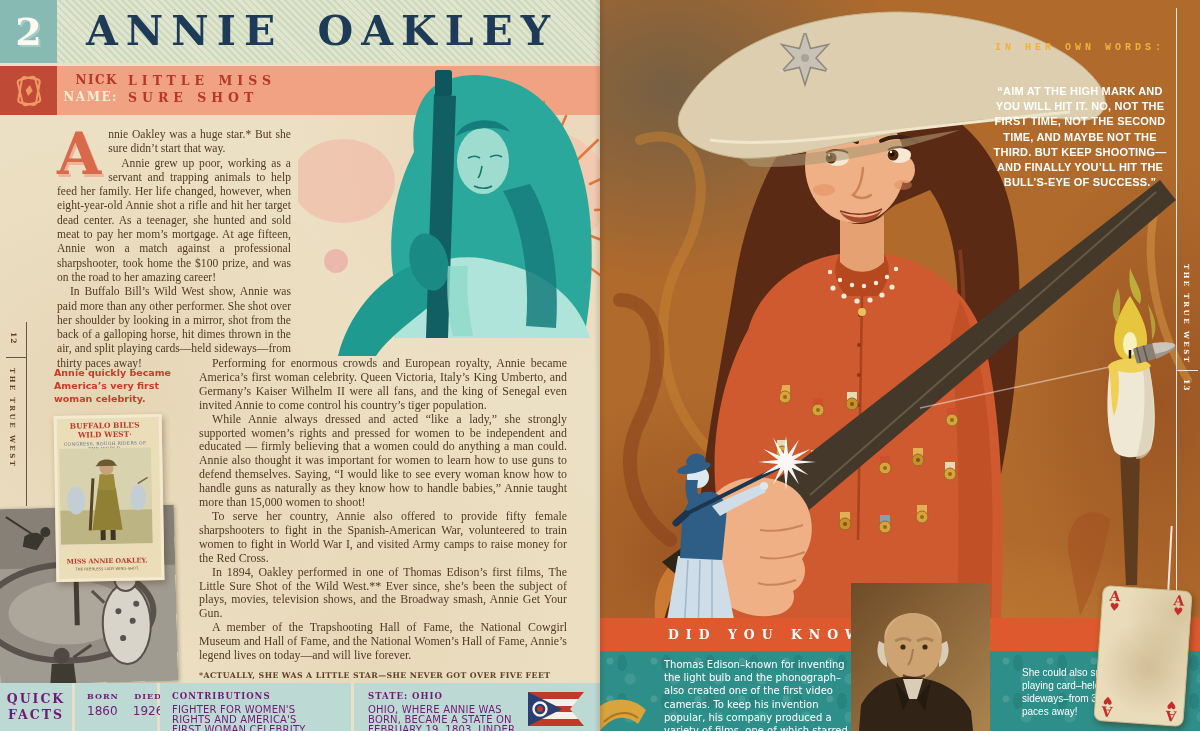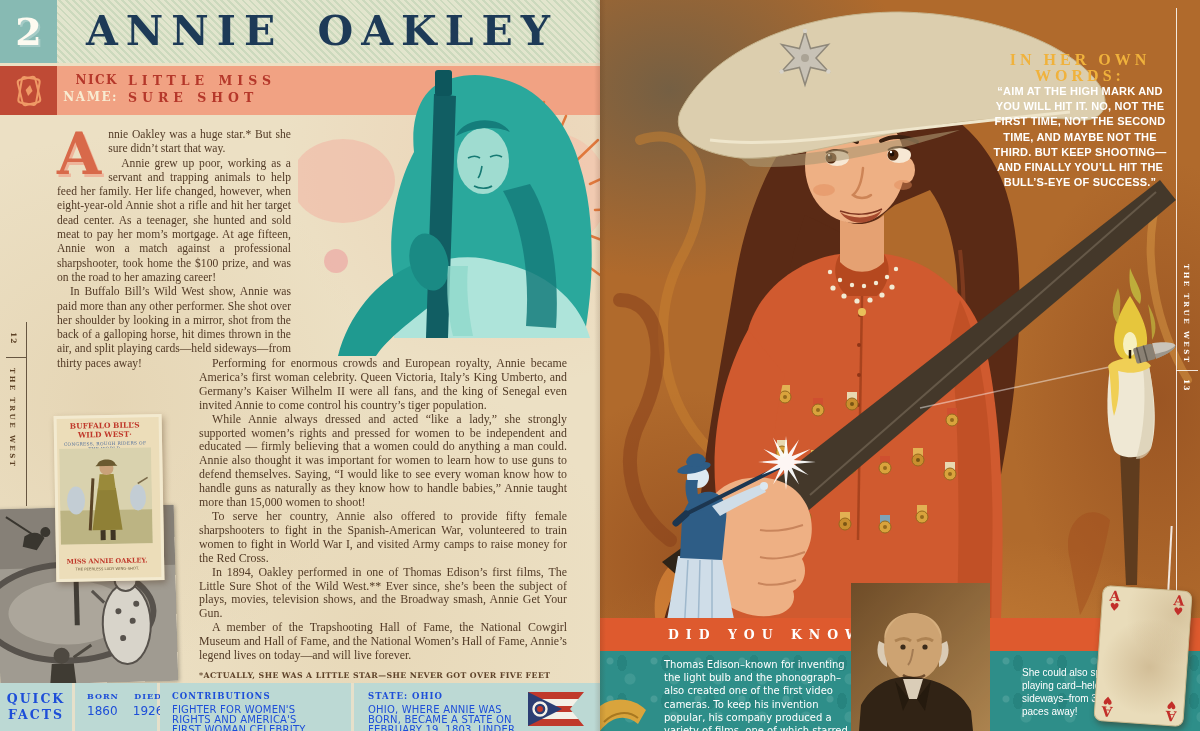--- a/index.html
+++ b/index.html
@@ -45,34 +45,34 @@
 
   .circus-photo{left:-2px;top:507px;width:178px;height:176px;transform:rotate(-1.5deg);z-index:3;box-shadow:1px 1px 4px rgba(0,0,0,.3);}
 
   .sb-l-rule{left:26px;top:322px;width:1px;height:184px;background:rgba(60,42,24,.75);}
   .sb-l-tick{left:6px;top:357px;width:20px;height:1px;background:rgba(60,42,24,.75);}
   .vtext{writing-mode:vertical-rl;font-family:"DejaVu Serif",serif;font-weight:bold;white-space:nowrap;}
   .sb-l-num{left:9px;top:332px;font-size:7.5px;letter-spacing:1px;color:#5d4226;}
   .sb-l-series{left:8px;top:368px;font-size:7px;letter-spacing:2.5px;color:#5d4226;}
 
   .qf-bar{left:0;top:683px;width:600px;height:48px;background:#e6e0ca;display:flex;gap:3px;z-index:6;}
-  .qf-panel{background:#bcd9d4;height:48px;color:#1d4ed8;position:relative;}
+  .qf-panel{background:#bcd9d4;height:48px;color:#701a75;position:relative;}
   .qf-p1{width:72px;display:flex;align-items:center;justify-content:center;text-align:center;font-family:"DejaVu Serif",serif;font-weight:bold;font-size:12.5px;line-height:16px;letter-spacing:2px;}
   .qf-p2{width:82px;display:flex;gap:14px;padding:8px 0 0 12px;box-sizing:border-box;}
   .qf-col .lab{font-family:"DejaVu Serif",serif;font-weight:bold;font-size:8px;letter-spacing:1px;text-align:center;}
   .qf-col .val{font-family:"DejaVu Sans",sans-serif;font-size:12px;margin-top:3px;}
   .qf-p3{width:191px;padding:8px 0 0 12px;box-sizing:border-box;}
   .qf-p4{flex:1;padding:8px 0 0 14px;box-sizing:border-box;}
   .qf-lab{font-family:"DejaVu Serif",serif;font-weight:bold;font-size:8.5px;letter-spacing:1px;}
   .qf-desc{font-family:"DejaVu Sans",sans-serif;font-size:10px;line-height:10.2px;margin-top:4px;width:152px;letter-spacing:.2px;}
   .ohio-flag{position:absolute;right:16px;top:9px;}
 
   
   .illu{left:600px;top:0;width:600px;height:731px;}
-  .quote-head{left:992px;top:52px;width:176px;text-align:center;font-family:Liberation Serif, serif;font-weight:bold;font-size:16px;line-height:16px;letter-spacing:4px;color:#f0b23c;z-index:2;}
+  .quote-head{left:992px;top:40px;width:176px;text-align:center;font-family:Liberation Mono, monospace;font-weight:bold;font-size:10px;line-height:16px;letter-spacing:4px;color:#f0b23c;z-index:2;}
   .quote-text{left:986px;top:84px;width:188px;text-align:center;font-family:"Liberation Sans",sans-serif;font-weight:bold;font-size:11px;line-height:15.2px;letter-spacing:.2px;color:#ffffff;z-index:2;}
   .dyk-band{left:600px;top:618px;width:600px;height:33px;background:#de5a2e;z-index:2;}
   .dyk-head{position:absolute;left:68px;top:9px;font-family:"DejaVu Serif",serif;font-weight:bold;font-size:12.5px;letter-spacing:7px;color:#fff;white-space:nowrap;}
   .teal-band{left:600px;top:651px;width:600px;height:80px;z-index:2;
     background-color:#2e8e89;
     background-image:
       radial-gradient(circle at 10px 10px, rgba(255,255,255,.12) 3px, transparent 4px),
       radial-gradient(circle at 30px 28px, rgba(220,245,240,.10) 5px, transparent 6px),
       radial-gradient(ellipse 8px 14px at 22px 12px, rgba(0,80,75,.16) 60%, transparent 61%);
     background-size:44px 38px;}
@@ -178,20 +178,21 @@
     <div class="abs block-b">
       <p class="indent">Performing for enormous crowds and European royalty, Annie became America’s first woman celebrity. Queen Victoria, Italy’s King Umberto, and Germany’s Kaiser Wilhelm II were all fans, and the king of Senegal even invited Annie to come control his country’s tiger population.</p>
       <p class="indent">While Annie always dressed and acted “like a lady,” she strongly supported women’s rights and pressed for women to be independent and educated — firmly believing that a women could do anything a man could. Annie also thought it was important for women to learn how to use guns to defend themselves. Saying, “I would like to see every woman know how to handle guns as naturally as they know how to handle babies,” Annie taught more than 15,000 women to shoot!</p>
       <p class="indent">To serve her country, Annie also offered to provide fifty female sharpshooters to fight in the Spanish-American War, volunteered to train women to fight in World War I, and visited Army camps to raise money for the Red Cross.</p>
       <p class="indent">In 1894, Oakley performed in one of Thomas Edison’s first films, The Little Sure Shot of the Wild West.** Ever since, she’s been the subject of plays, movies, television shows, and the Broadway smash, Annie Get Your Gun.</p>
       <p class="indent">A member of the Trapshooting Hall of Fame, the National Cowgirl Museum and Hall of Fame, and the National Women’s Hall of Fame, Annie’s legend lives on today—and will live forever.</p>
       <div class="footnote">*ACTUALLY, SHE WAS A LITTLE STAR—SHE NEVER GOT OVER FIVE FEET TALL!</div>
       <div class="footnote">**ANNIE WAS GIVEN THE NICKNAME OF WATANYA CICILLA—“LITTLE SURE SHOT”—BY FELLOW PERFORMER SITTING BULL.</div>
     </div>
 
+    <div class="abs margin-caption">Annie quickly became America’s very first woman celebrity.</div>
 
     <div class="abs poster">
       <div class="poster-title">BUFFALO BILL’S WILD WEST·</div>
       <div class="poster-sub">CONGRESS, ROUGH RIDERS OF THE WORLD.</div>
       <svg class="poster-fig" width="92" height="96" viewBox="0 0 92 96">
         <rect x="0" y="0" width="92" height="96" fill="#d9d2ae"></rect>
         <rect x="0" y="62" width="92" height="34" fill="#bcb483"></rect>
         <ellipse cx="16" cy="52" rx="9" ry="14" fill="#c3cdd4"></ellipse>
         <ellipse cx="78" cy="50" rx="8" ry="13" fill="#c3cdd4"></ellipse>
         <line x1="78" y1="36" x2="88" y2="30" stroke="#7a6a4a" stroke-width="1.5"></line>

